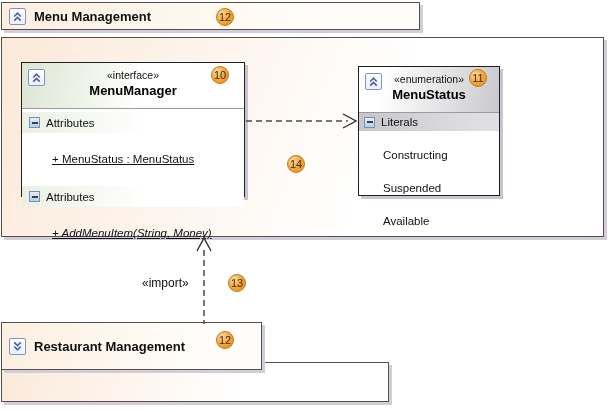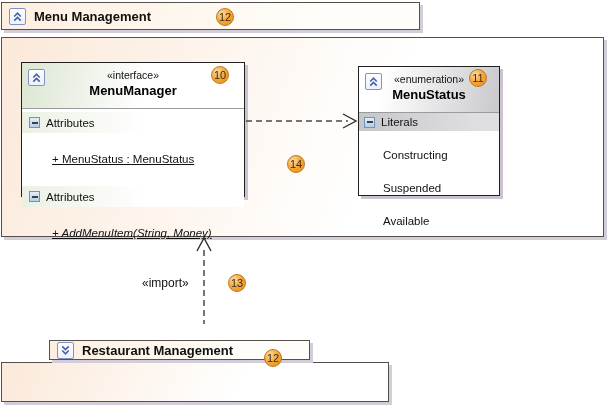--- a/index.html
+++ b/index.html
@@ -129,21 +129,21 @@
         <polyline points="4,8 8,4 12,8" fill="none" stroke="#4a5fae" stroke-width="2"></polyline>
         <polyline points="4,13 8,9 12,13" fill="none" stroke="#4a5fae" stroke-width="2"></polyline>
       </svg>
     </span>
     <span class="pkg-title">Menu Management</span>
     <div class="badge" style="left:214px;top:5px;">12</div>
   </div>
 
   <div class="pkg-body" style="left:1px;top:362px;width:388px;height:40px;"></div>
 
-  <div class="pkg-tab" style="left:1px;top:340px;width:261px;height:20px;margin-left:48px;">
+  <div class="pkg-tab" style="left:1px;top:322px;width:261px;height:48px;">
     <span class="collapse-icon">
       <svg width="13" height="13" viewBox="0 0 16 16">
         <polyline points="4,3 8,7 12,3" fill="none" stroke="#4a5fae" stroke-width="2"></polyline>
         <polyline points="4,8 8,12 12,8" fill="none" stroke="#4a5fae" stroke-width="2"></polyline>
       </svg>
     </span>
     <span class="pkg-title">Restaurant Management</span>
     <div class="badge" style="left:214px;top:8px;">12</div>
   </div>
 

